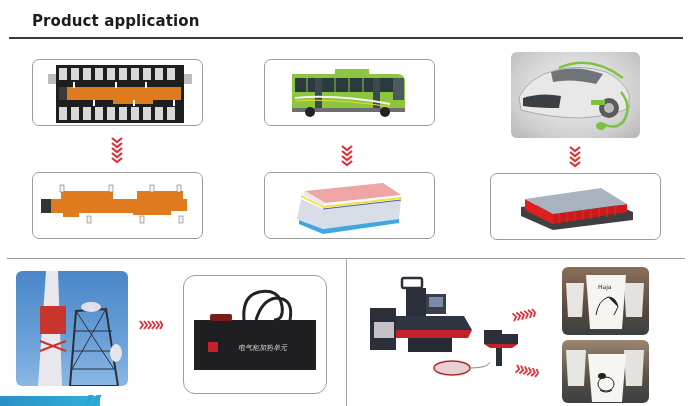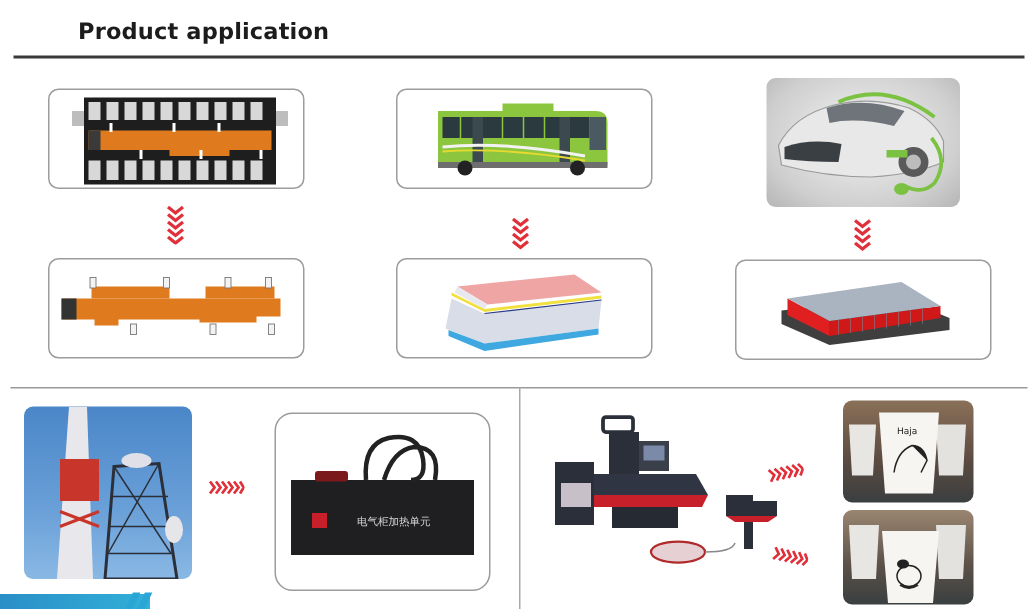--- a/index.html
+++ b/index.html
@@ -2,38 +2,38 @@
 <html><head>
 <meta charset="utf-8">
 <style>
   * { box-sizing: border-box; margin: 0; padding: 0; }
   html, body { width: 689px; height: 406px; overflow: hidden; background: #ffffff; }
   body { position: relative; font-family: "DejaVu Sans", sans-serif; }
 
   .title {
     position: absolute; left: 32px; top: 12px;
     font-family: "DejaVu Sans", sans-serif; font-weight: bold;
-    font-size: 15px; color: #1c1c1c; letter-spacing: 0.1px; margin-left: 20px;
+    font-size: 15px; color: #1c1c1c; letter-spacing: 0.1px;
   }
   .title-rule {
     position: absolute; left: 9px; top: 37px; width: 674px; height: 2px;
     background: #3a3a3a;
   }
   .mid-rule {
     position: absolute; left: 7px; top: 258px; width: 678px; height: 1px;
     background: #9a9a9a;
   }
   .mid-vrule {
     position: absolute; left: 346px; top: 258px; width: 1px; height: 148px;
     background: #a8a8a8;
   }
 
   .box {
     position: absolute; border: 1px solid #9c9c9c; border-radius: 7px;
-    background: #fff; overflow: hidden;
+    background: #fff; overflow: hidden; font-style: italic;
   }
   .photo { position: absolute; border-radius: 6px; overflow: hidden; }
 
   
   .arrow-down { position: absolute; width: 12px; }
   .arrow-right { position: absolute; height: 10px; }
 
   .banner {
     position: absolute; left: 0; top: 396px; width: 100px; height: 10px;
     background: linear-gradient(90deg, #2a8fc7, #31b0d8);

